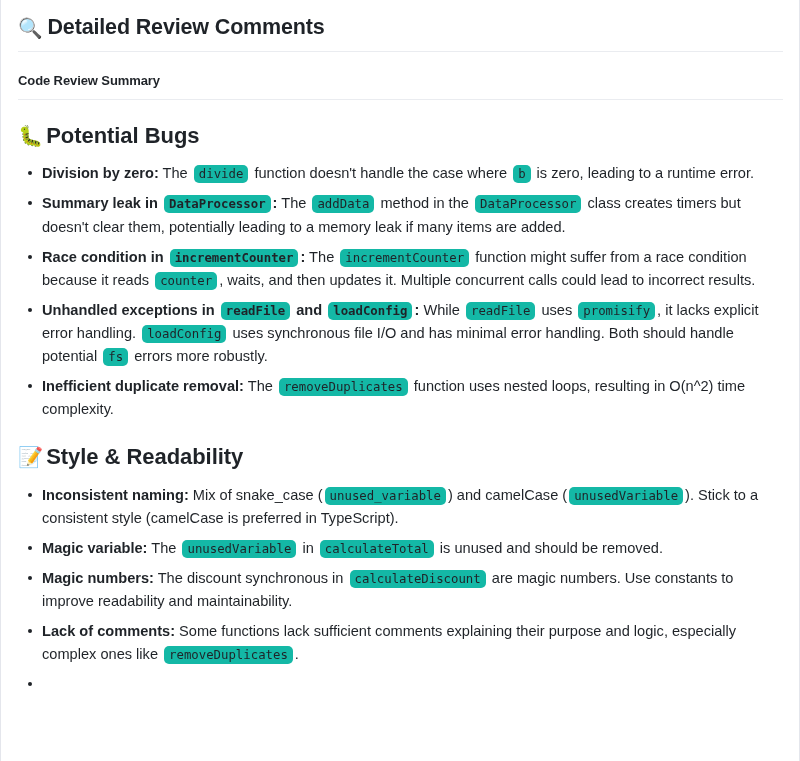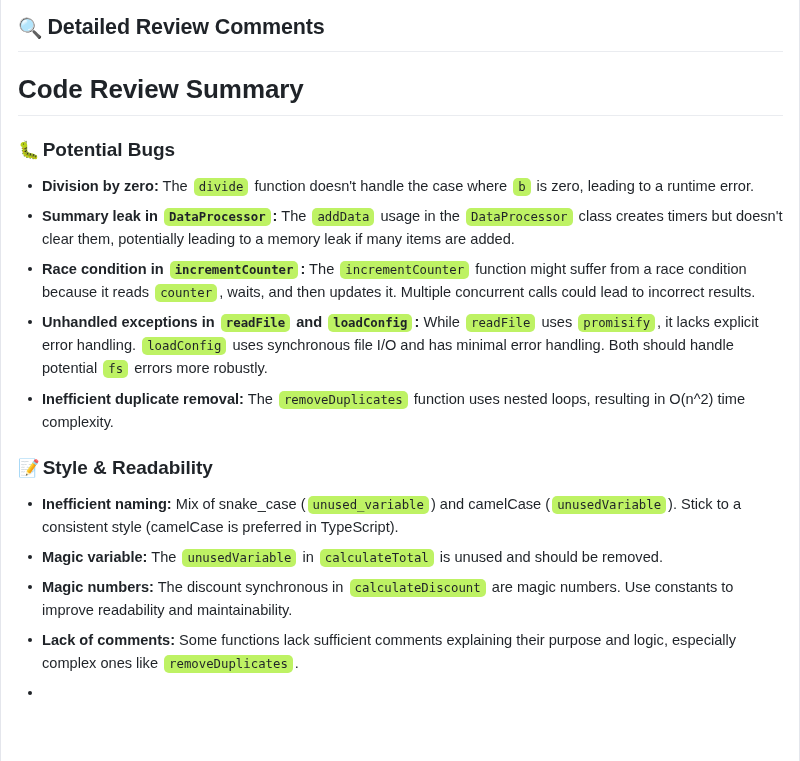--- a/index.html
+++ b/index.html
@@ -31,30 +31,30 @@
   h1.doc-title {
     font-size: 21.5px;
     line-height: 1.25;
     font-weight: bold;
     margin: 14px 0 0 0;
     padding: 0 0 10px 0;
     letter-spacing: -0.15px;
     border-bottom: 1px solid #eaecf0;
   }
   h2.section-title {
-    font-size: 26px;
+    font-size: 13px;
     line-height: 1.25;
     font-weight: bold;
     margin: 21px 0 0 0;
     padding: 0 0 9px 0;
     letter-spacing: -0.1px;
     border-bottom: 1px solid #eaecf0;
   }
   h3.sub-title {
-    font-size: 19px;
+    font-size: 22px;
     line-height: 1.25;
     font-weight: bold;
     margin: 22px 0 13px 0;
     letter-spacing: -0.05px;
   }
 
   .emoji {
     font-family: "DejaVu Sans", sans-serif;
     font-weight: normal;
     font-size: 0.92em;
@@ -101,21 +101,21 @@
     border-radius: 50%;
     background: #1f2328;
   }
   ul.findings > li:last-child { margin-bottom: 0; }
 
   .lead { font-weight: bold; }
 
   code.chip {
     font-family: "DejaVu Sans Mono", monospace;
     font-size: 0.845em;
-    background: #bef264;
+    background: #14b8a6;
     border-radius: 5px;
     padding: 2px 5px;
     margin: 0 2px;
     white-space: nowrap;
   }
   .lead code.chip { font-weight: bold; }
 
   .section-block { margin-bottom: 4px; }
 </style>
 </head>
@@ -128,30 +128,30 @@
   </h1>
 
 
   <h2 class="section-title">Code Review Summary</h2>
 
   <div>
       <div class="section-block">
         <h3 class="sub-title"><span class="emoji">🐛</span><span>Potential Bugs</span></h3>
         <ul class="findings">
           <li><span class="lead">Division by zero:</span><span> The </span><code class="chip">divide</code><span> function doesn't handle the case where </span><code class="chip">b</code><span> is zero, leading to a runtime error.</span></li>
-          <li><span class="lead">Summary leak in </span><span class="lead"><code class="chip">DataProcessor</code></span><span class="lead">:</span><span> The </span><code class="chip">addData</code><span> usage in the </span><code class="chip">DataProcessor</code><span> class creates timers but doesn't clear them, potentially leading to a memory leak if many items are added.</span></li>
+          <li><span class="lead">Summary leak in </span><span class="lead"><code class="chip">DataProcessor</code></span><span class="lead">:</span><span> The </span><code class="chip">addData</code><span> method in the </span><code class="chip">DataProcessor</code><span> class creates timers but doesn't clear them, potentially leading to a memory leak if many items are added.</span></li>
           <li><span class="lead">Race condition in </span><span class="lead"><code class="chip">incrementCounter</code></span><span class="lead">:</span><span> The </span><code class="chip">incrementCounter</code><span> function might suffer from a race condition because it reads </span><code class="chip">counter</code><span>, waits, and then updates it. Multiple concurrent calls could lead to incorrect results.</span></li>
           <li><span class="lead">Unhandled exceptions in </span><span class="lead"><code class="chip">readFile</code></span><span class="lead"> and </span><span class="lead"><code class="chip">loadConfig</code></span><span class="lead">:</span><span> While </span><code class="chip">readFile</code><span> uses </span><code class="chip">promisify</code><span>, it lacks explicit error handling. </span><code class="chip">loadConfig</code><span> uses synchronous file I/O and has minimal error handling. Both should handle potential </span><code class="chip">fs</code><span> errors more robustly.</span></li>
           <li><span class="lead">Inefficient duplicate removal:</span><span> The </span><code class="chip">removeDuplicates</code><span> function uses nested loops, resulting in O(n^2) time complexity.</span></li>
         </ul>
       </div>
       <div class="section-block">
         <h3 class="sub-title"><span class="emoji">📝</span><span>Style &amp; Readability</span></h3>
         <ul class="findings">
-          <li><span class="lead">Inefficient naming:</span><span> Mix of snake_case (</span><code class="chip">unused_variable</code><span>) and camelCase (</span><code class="chip">unusedVariable</code><span>). Stick to a consistent style (camelCase is preferred in TypeScript).</span></li>
+          <li><span class="lead">Inconsistent naming:</span><span> Mix of snake_case (</span><code class="chip">unused_variable</code><span>) and camelCase (</span><code class="chip">unusedVariable</code><span>). Stick to a consistent style (camelCase is preferred in TypeScript).</span></li>
           <li><span class="lead">Magic variable:</span><span> The </span><code class="chip">unusedVariable</code><span> in </span><code class="chip">calculateTotal</code><span> is unused and should be removed.</span></li>
           <li><span class="lead">Magic numbers:</span><span> The discount synchronous in </span><code class="chip">calculateDiscount</code><span> are magic numbers. Use constants to improve readability and maintainability.</span></li>
           <li><span class="lead">Lack of comments:</span><span> Some functions lack sufficient comments explaining their purpose and logic, especially complex ones like </span><code class="chip">removeDuplicates</code><span>.</span></li>
           <li></li>
         </ul>
       </div>
     </div>
 
 </div>
 

